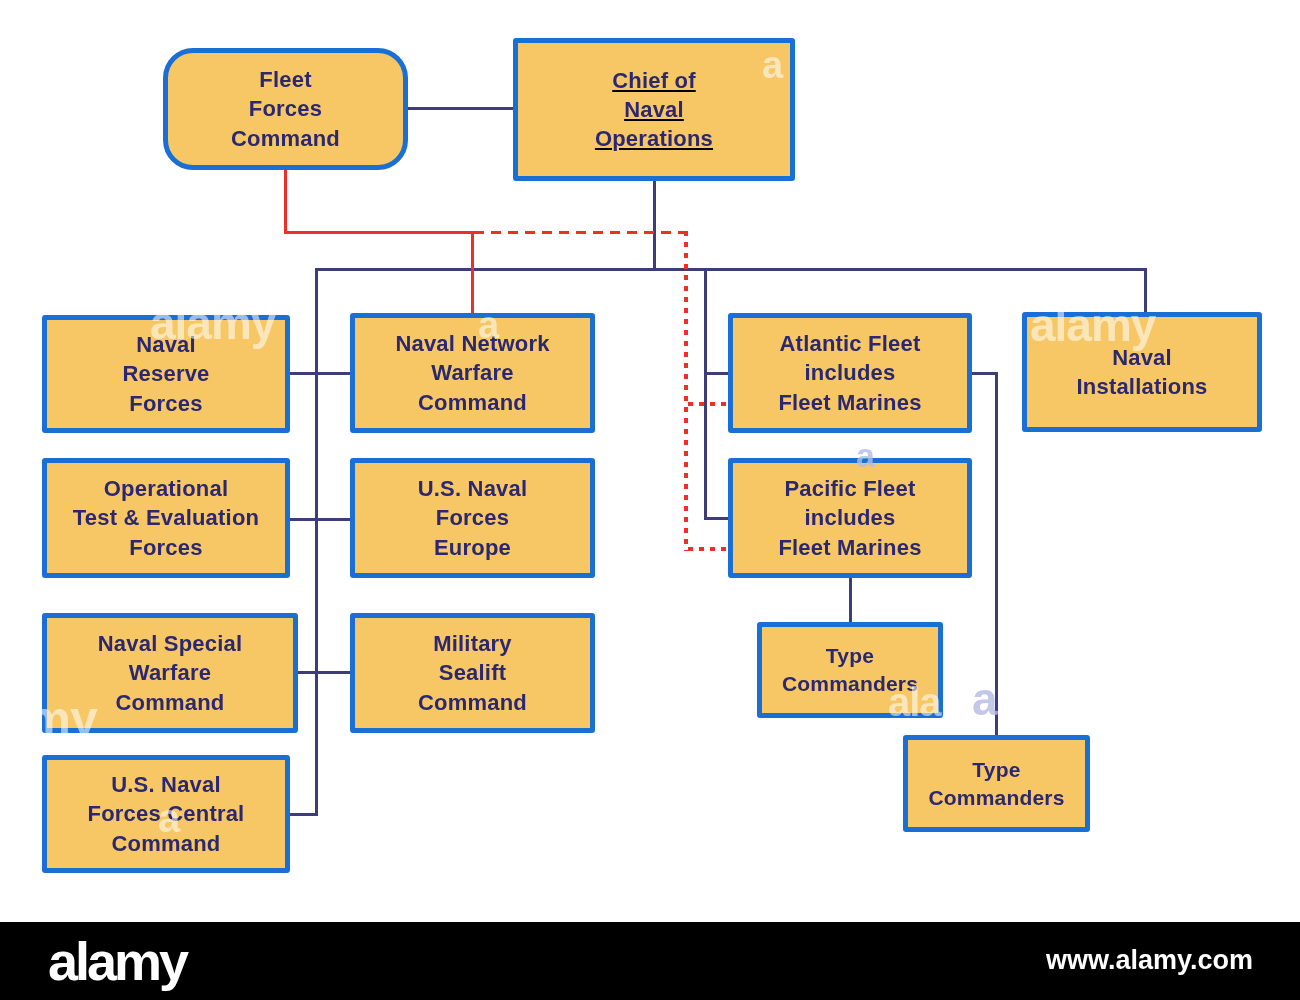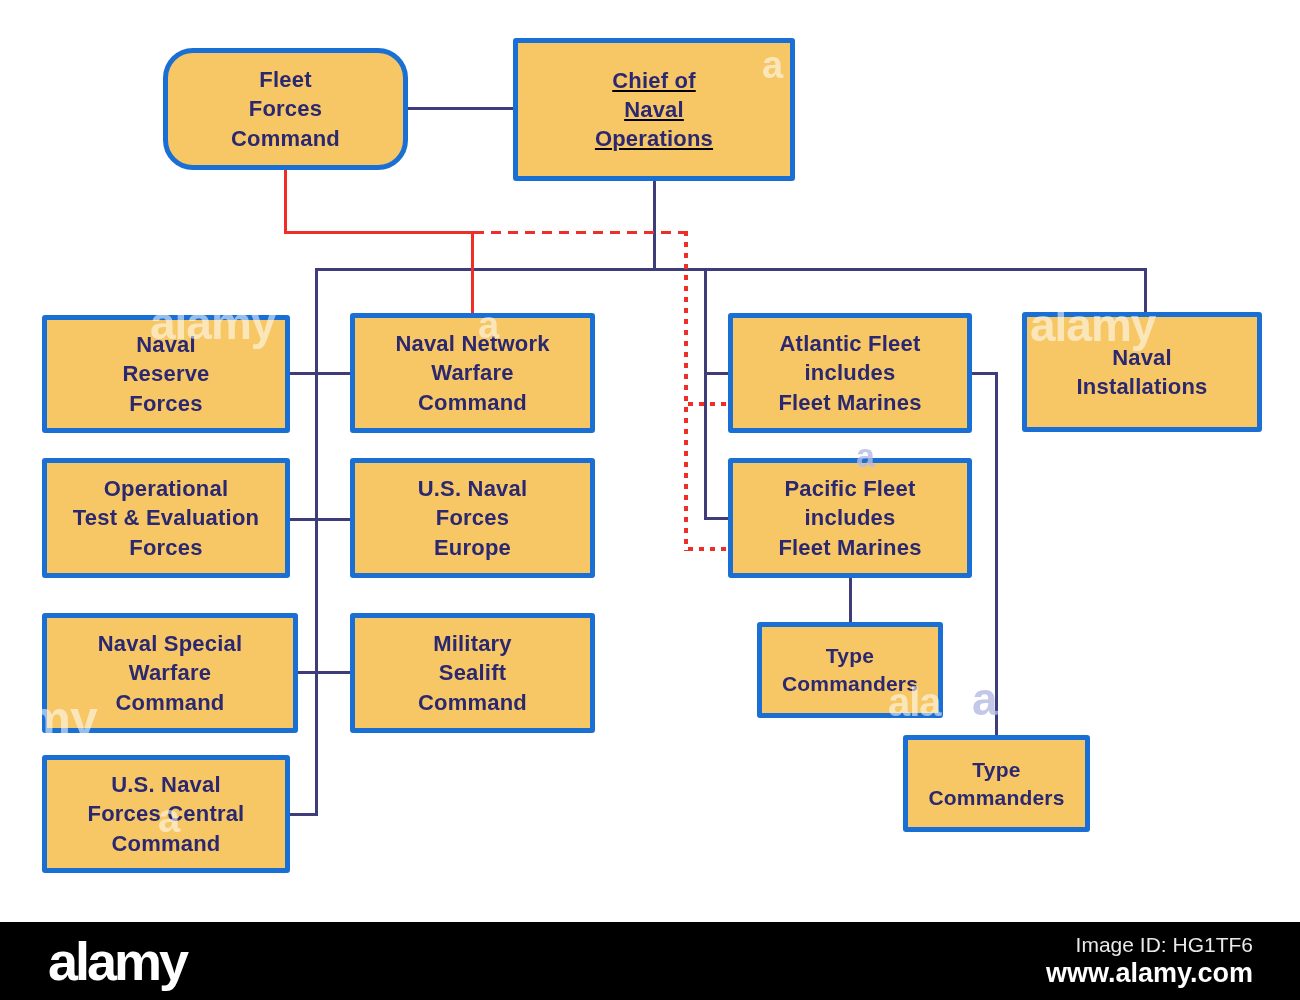--- a/index.html
+++ b/index.html
@@ -204,18 +204,17 @@
   <span class="wm" style="left:1030px; top:302px; font-size:46px;">alamy</span>
   <span class="wm" style="left:-40px; top:694px; font-size:50px;">alamy</span>
   <span class="wm" style="left:158px; top:798px; font-size:40px;">a</span>
   <span class="wm" style="left:888px; top:682px; font-size:40px;text-align:right;">ala</span>
   <span class="wm lav" style="left:972px; top:676px; font-size:46px;">a</span>
   <span class="wm lav" style="left:856px; top:438px; font-size:34px;">a</span>
 
   <div id="footer">
     <div id="alamy-logo">alamy</div>
     <div class="right">
-      <div id="image-id">Image ID: HG1TF6</div>
       <div id="alamy-url">www.alamy.com</div>
     </div>
   </div>
 
 </div>
 
 </body></html>

